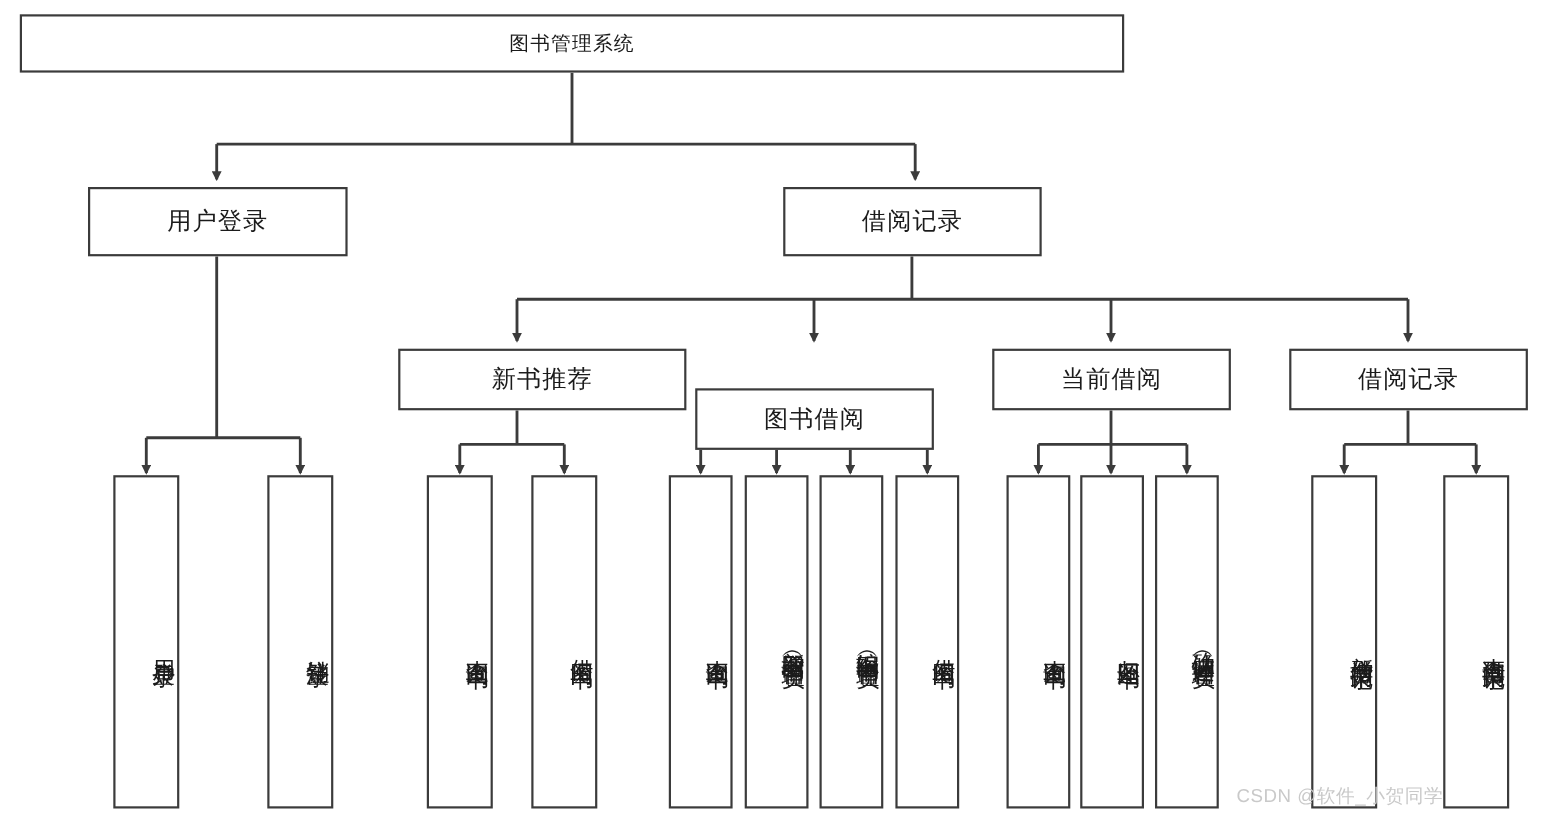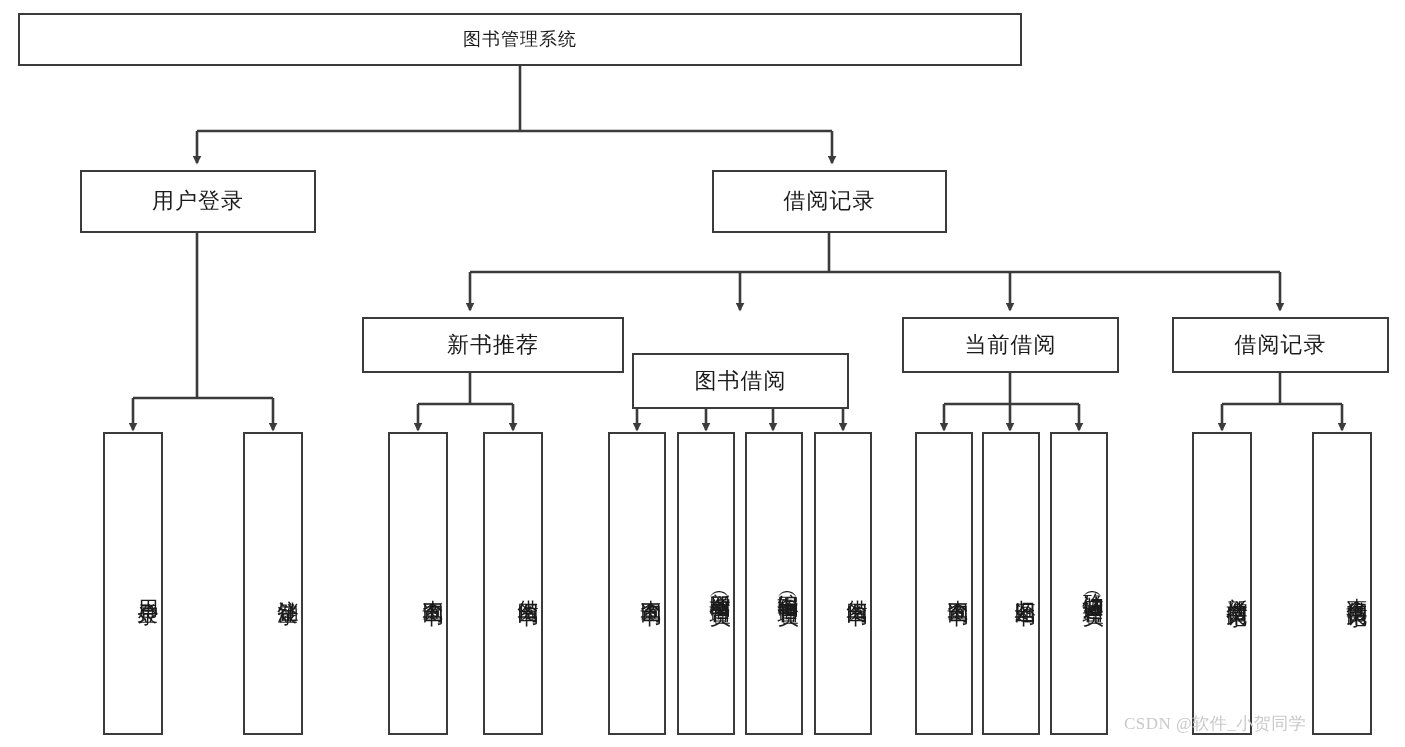--- a/index.html
+++ b/index.html
@@ -63,21 +63,20 @@
     margin-top: 0;
   }
   .watermark {
     position: absolute;
     left: 1124px;
     top: 712px;
     font-size: 17px;
     color: #c9c9c9;
     white-space: nowrap;
     letter-spacing: 0.5px;
-    font-family: Liberation Serif, serif;
   }
 </style>
 </head>
 <body>
 
 <div id="diagram-root">
 
   <svg class="connectors" viewBox="0 0 1405 747" xmlns="http://www.w3.org/2000/svg">
     <defs>
       <marker id="arrow" markerWidth="9" markerHeight="9" refX="7.4" refY="4.5" orient="auto" markerUnits="userSpaceOnUse">

